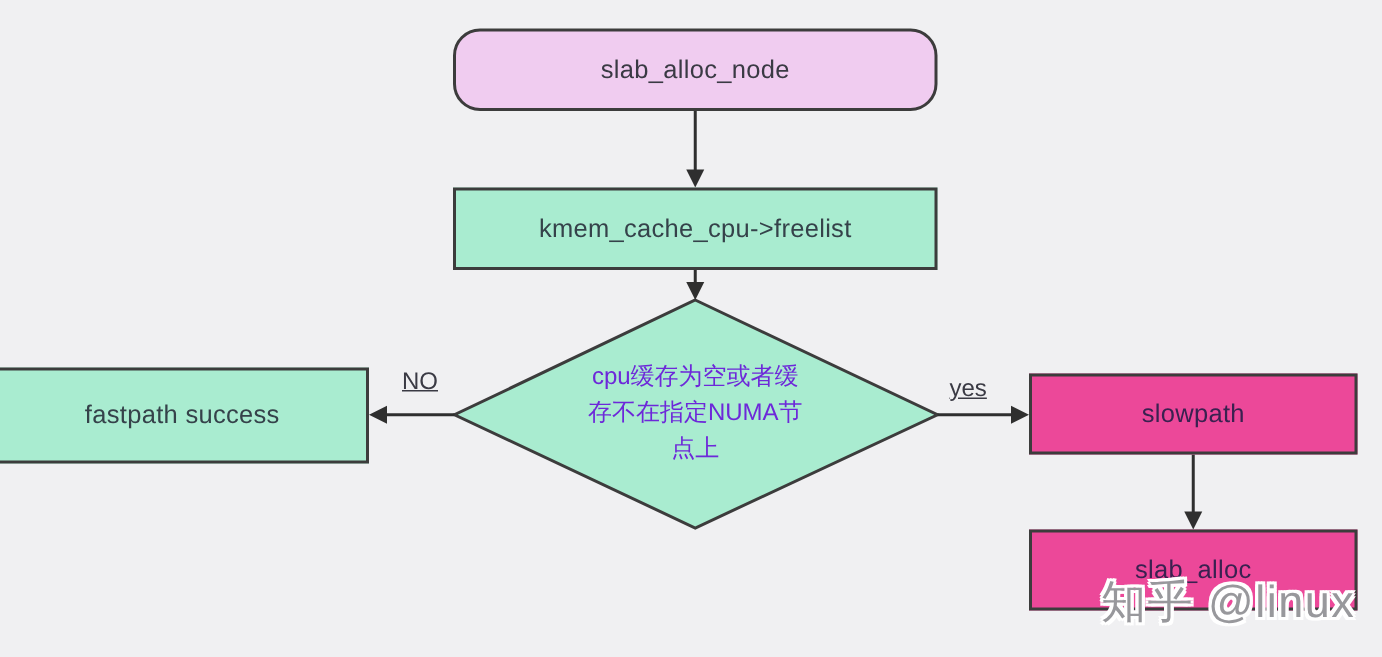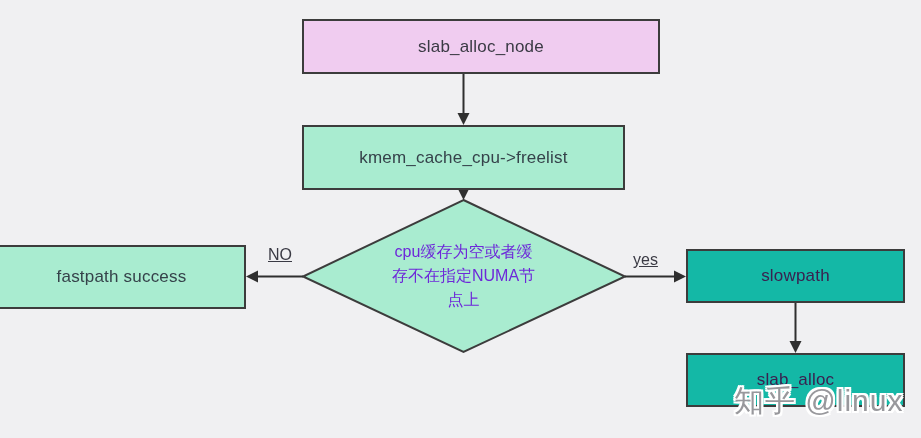--- a/index.html
+++ b/index.html
@@ -25,24 +25,24 @@
     border: 2px solid #3c3c3c;
     display: flex;
     align-items: center;
     justify-content: center;
     font-size: 17px;
     color: #3a3a44;
     letter-spacing: 0.2px;
   }
   .pink   { background: #f0ccf0; }
   .mint   { background: #a9ecd0; color: #35424a; }
-  .purple { background: #14b8a6; color: #3a2150; }
+  .purple { background: #ec4899; color: #3a2150; }
 
-  .node-top      { left: 302px; top: 19px;  width: 358px; height: 55px; }
-  .node-freelist { left: 302px; top: 125px; width: 323px; height: 65px; }
+  .node-top      { left: 302px; top: 19px;  width: 323px; height: 55px; border-radius: 18px; }
+  .node-freelist { left: 302px; top: 125px; width: 323px; height: 55px; }
   .node-fastpath { left: -3px;  top: 245px; width: 249px; height: 64px; }
   .node-slowpath { left: 686px; top: 249px; width: 219px; height: 54px; }
   .node-slaballoc{ left: 686px; top: 353px; width: 219px; height: 54px; }
 
   .diamond-text {
     position: absolute;
     left: 343px; top: 240px;
     width: 241px;
     text-align: center;
     font-size: 16px;

